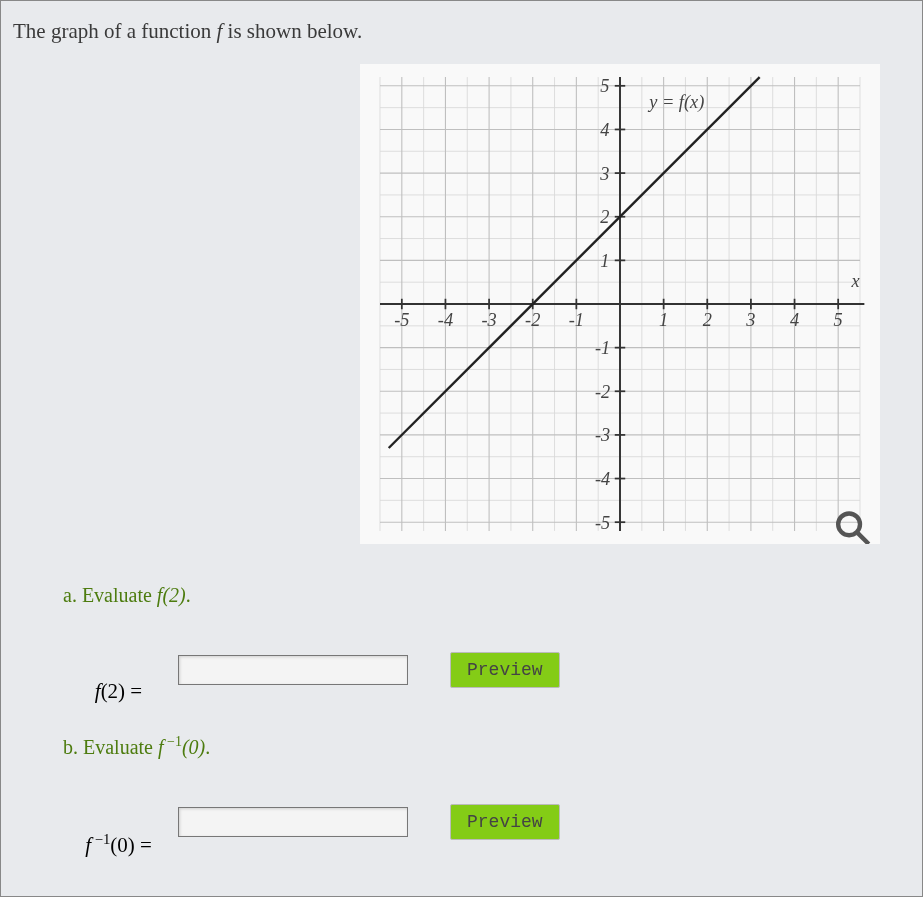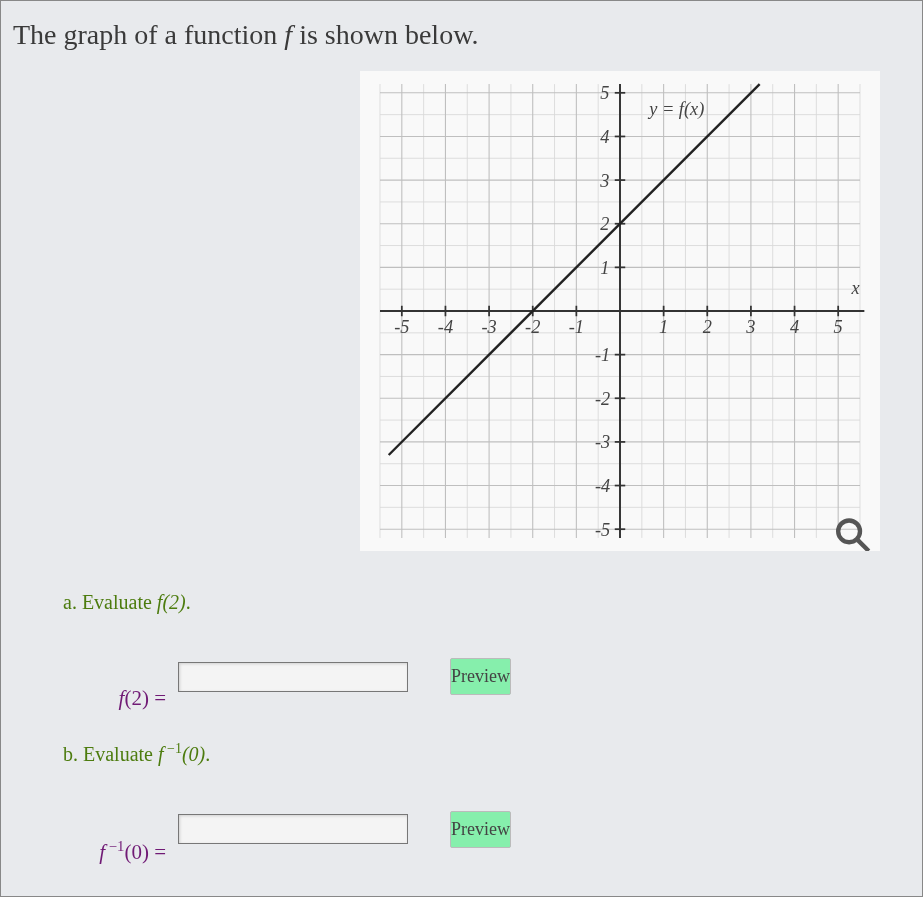--- a/index.html
+++ b/index.html
@@ -13,21 +13,21 @@
     }
     .container {
       border: 1px solid #888;
       background: #e8eaed;
       width: 100%;
       height: 100%;
       padding: 18px 12px;
       position: relative;
     }
     .prompt {
-      font-size: 28px;
+      font-size: 21px;
       color: #3a3a3a;
       margin-bottom: 20px;
       font-style: normal;
     }
     .prompt .fvar { font-style: italic; font-family: 'Times New Roman', serif; }
     .graph-wrap {
       display: flex;
       justify-content: flex-end;
       padding-right: 30px;
       margin-bottom: 40px;
@@ -52,44 +52,44 @@
       display: flex;
       align-items: center;
       gap: 12px;
       margin-bottom: 30px;
       padding-left: 8px;
     }
     .eq {
       font-size: 21px;
       font-style: italic;
       font-family: 'Times New Roman', serif;
-      color: #701a75;
+      color: #000000;
       min-width: 95px;
-      text-align: right;
+      text-align: center;
       margin-top: 44px;
     }
     .eq .upright{ font-style: normal;}
     .sup { font-size: 0.7em; vertical-align: super; font-style: normal;}
     .input {
       width: 230px;
       height: 30px;
       border: 1px solid #777;
       background: #f4f4f4;
       padding: 2px 6px;
       font-size: 16px;
       box-shadow: inset 1px 1px 3px rgba(0,0,0,0.15);
     }
     .preview-btn {
       margin-left: 30px;
-      padding: 7px 0;
-      background: #86efac;
+      padding: 7px 16px;
+      background: #84cc16;
       border: 1px solid #bbb;
       font-size: 18px;
       color: #444;
-      font-family: Liberation Serif, serif;
+      font-family: Liberation Mono, monospace;
       cursor: pointer;
       border-radius: 2px;
     }
     .magnifier {
       position: absolute;
       width: 22px;
       height: 22px;
       right: 8px;
       bottom: 8px;
     }

